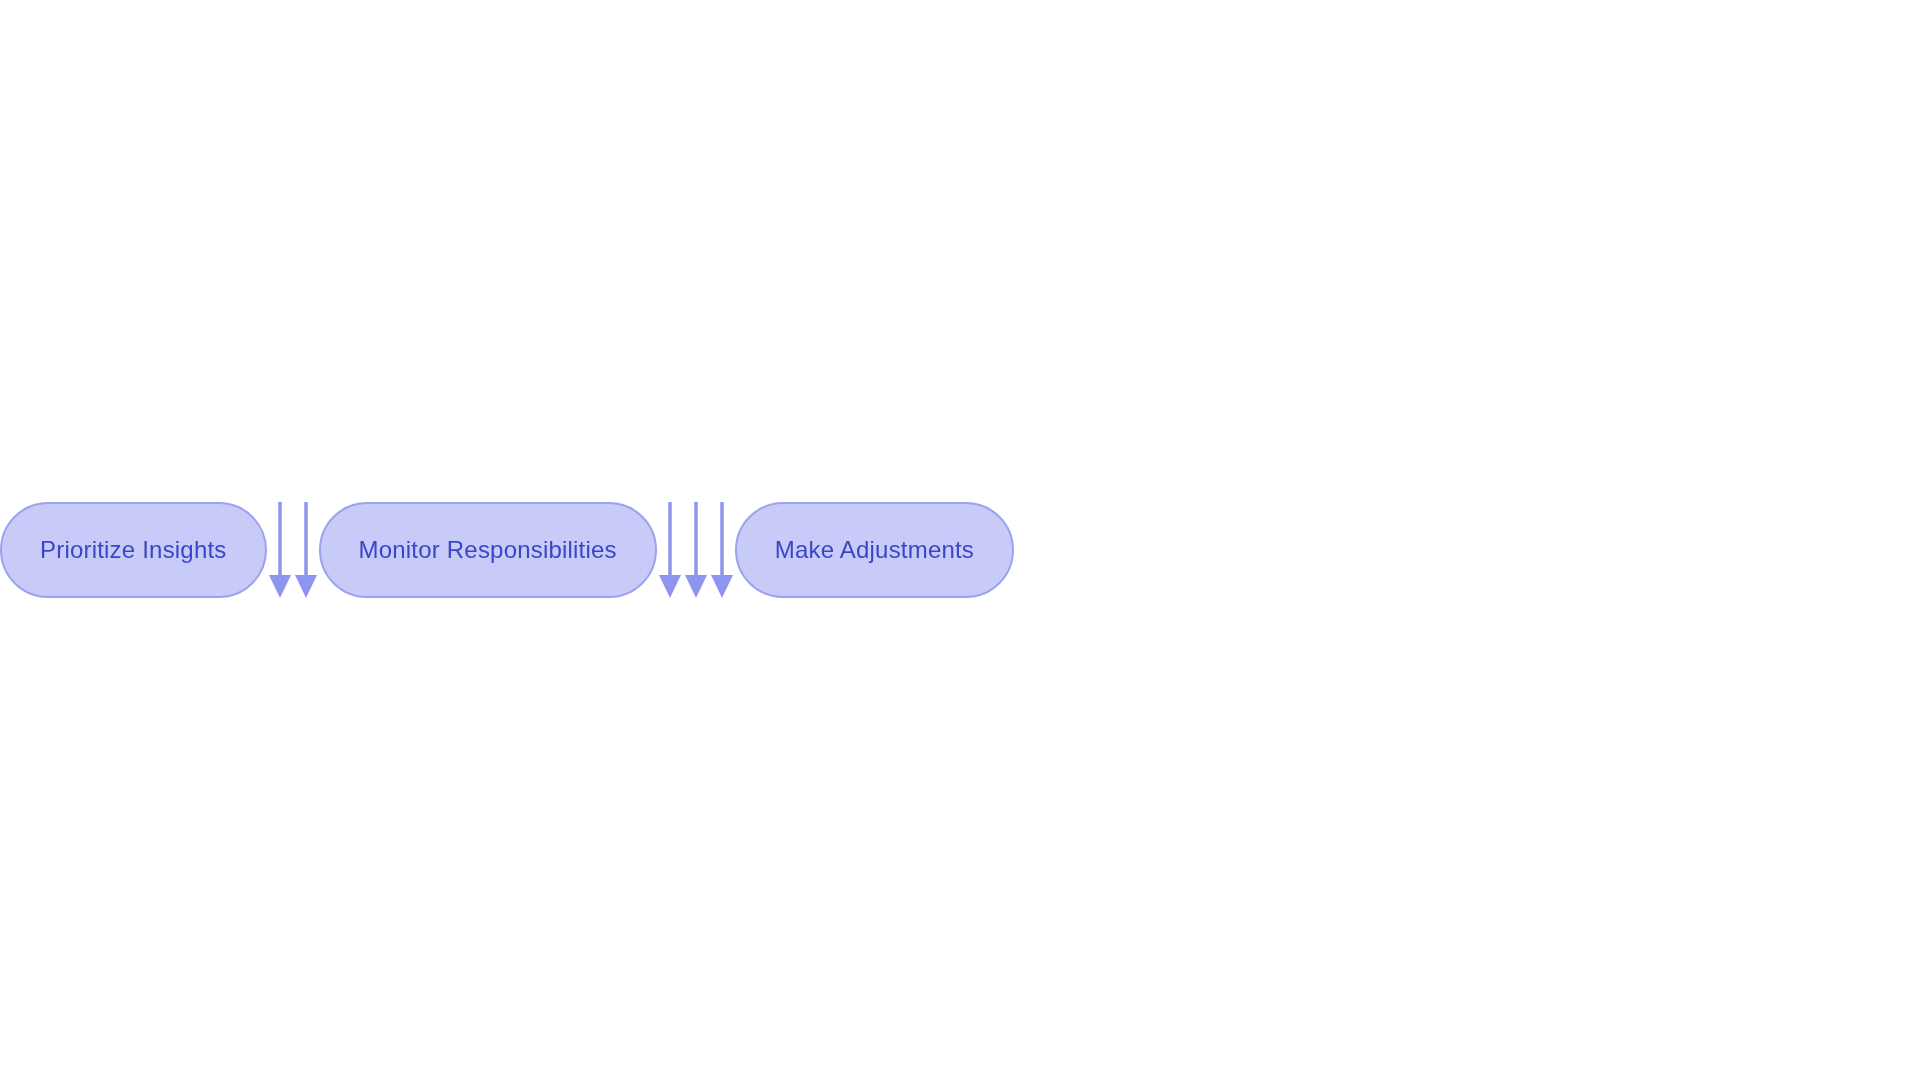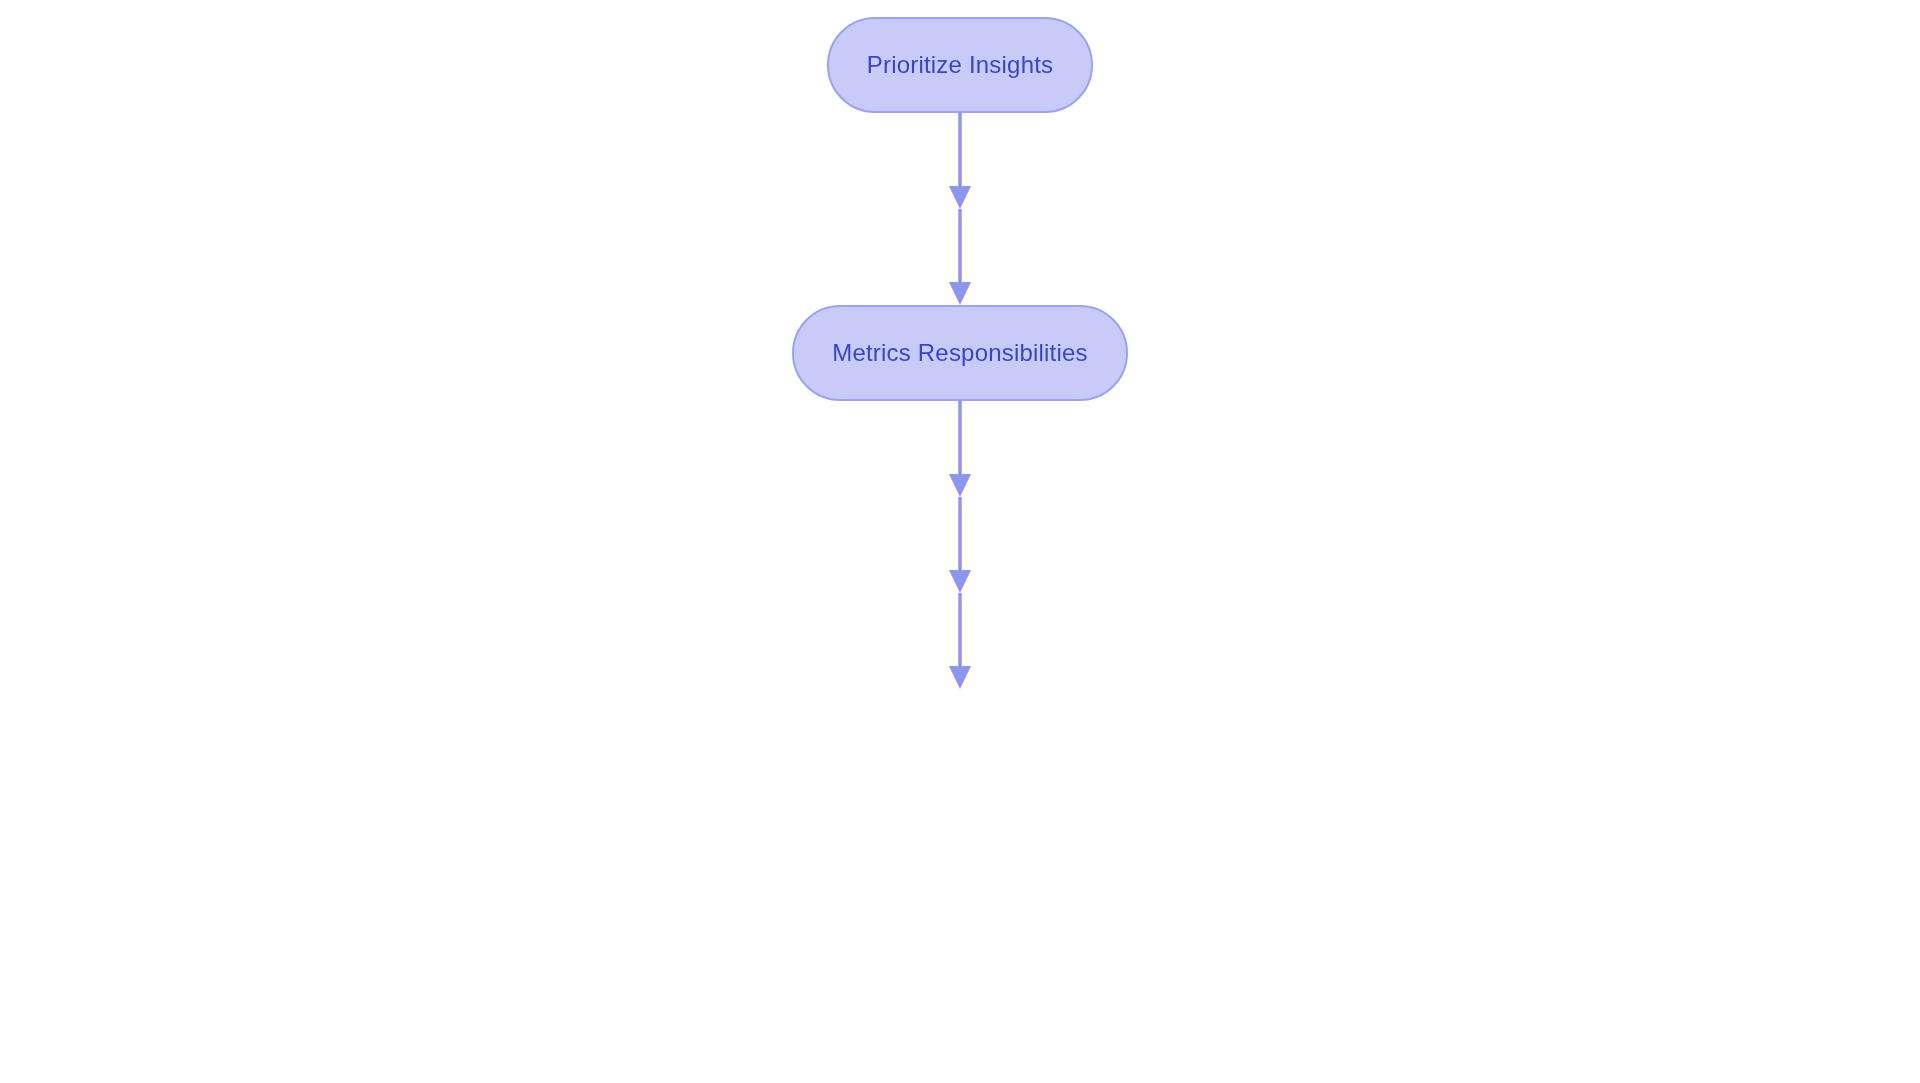--- a/index.html
+++ b/index.html
@@ -7,21 +7,21 @@
     padding: 0;
     background: #ffffff;
   }
   .canvas {
     position: relative;
     width: 1920px;
     height: 1083px;
     background: var(--bg, #ffffff);
     overflow: hidden;
     display: flex;
-    flex-direction: column;
+    flex-direction: row;
     align-items: center;
     padding-top: 17px;
     box-sizing: border-box;
     font-family: "Liberation Sans", "DejaVu Sans", sans-serif;
   }
   .flow-node {
     flex: 0 0 auto;
     height: 96px;
     min-width: 240px;
     border-radius: 48px;
@@ -74,21 +74,21 @@
 
 
   <div class="flow-arrow">
     <svg viewBox="0 0 26 96" aria-hidden="true">
       <line class="shaft" x1="13" y1="0" x2="13" y2="76"></line>
       <polygon class="head" points="2,73 24,73 13,96"></polygon>
     </svg>
   </div>
 
   <div class="flow-node">
-    <span>Metrics Responsibilities</span>
+    <span>Monitor Responsibilities</span>
   </div>
 
   <div class="flow-arrow">
     <svg viewBox="0 0 26 96" aria-hidden="true">
       <line class="shaft" x1="13" y1="0" x2="13" y2="76"></line>
       <polygon class="head" points="2,73 24,73 13,96"></polygon>
     </svg>
   </div>
 
 
@@ -100,14 +100,17 @@
   </div>
 
 
   <div class="flow-arrow">
     <svg viewBox="0 0 26 96" aria-hidden="true">
       <line class="shaft" x1="13" y1="0" x2="13" y2="76"></line>
       <polygon class="head" points="2,73 24,73 13,96"></polygon>
     </svg>
   </div>
 
+  <div class="flow-node">
+    <span>Make Adjustments</span>
+  </div>
 
 </div>
 
 </body></html>

